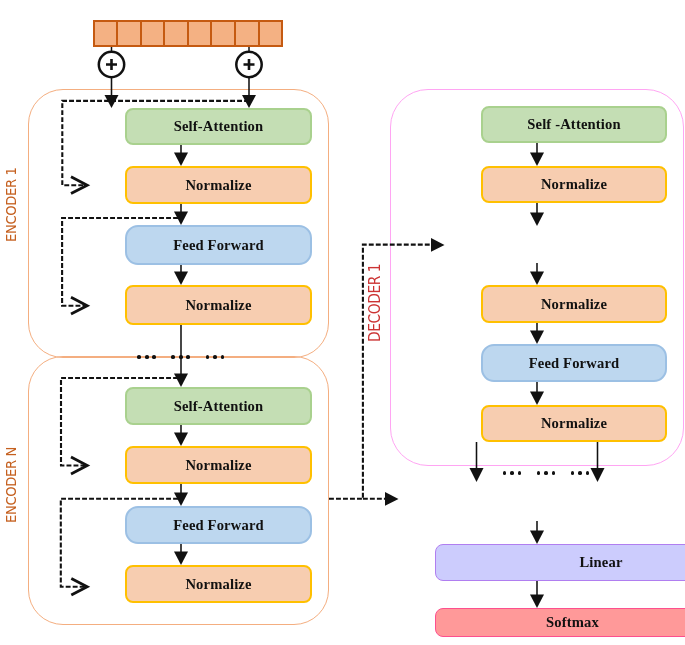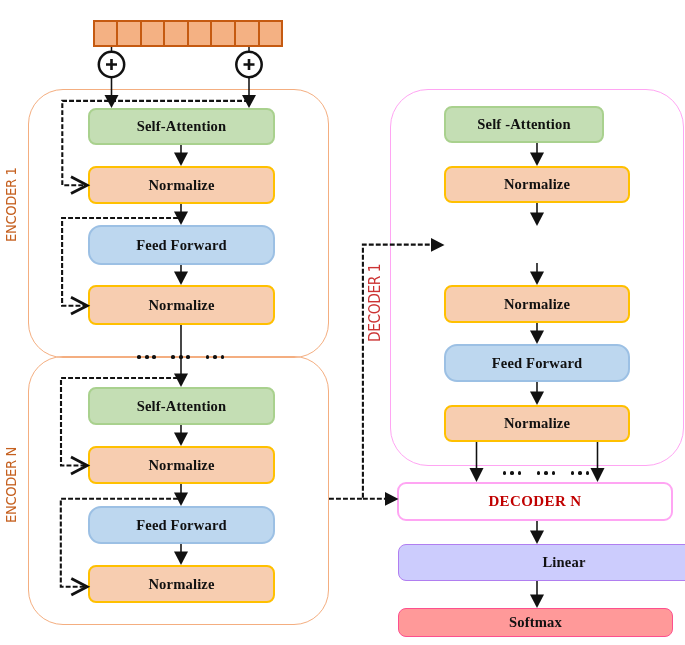--- a/index.html
+++ b/index.html
@@ -8,21 +8,21 @@
        font-family:"Liberation Serif", serif;
        -webkit-font-smoothing:antialiased;}
   #stage{position:relative;width:685px;height:645px;background:#fff;
          transform:translateZ(0);}
 
   
   .blk{position:absolute;box-sizing:border-box;display:flex;
        align-items:center;justify-content:center;
        font-family:"Liberation Serif", serif;font-weight:bold;
        font-size:14.6px;color:#111;letter-spacing:0.15px;
-       will-change:transform;}
+       will-change:transform;margin-left:37px;}
   .green {background:#c4deb4;border:2.1px solid #a9d18e;border-radius:8px;}
   .orange{background:#f7cdb0;border:2.8px solid #ffc000;border-radius:8px;}
   .blue  {background:#bdd7ef;border:2.1px solid #9cc0e4;border-radius:13px;}
   .violet{background:#ccccfd;border:1.8px solid #b07ef0;border-radius:8px;}
   .pinkbx{background:#ff9999;border:1.8px solid #fd4f8e;border-radius:8px;}
 
   
   .encbox{position:absolute;box-sizing:border-box;
           border:1.6px solid #f4ae80;border-radius:35px;background:transparent;}
   .decbox{position:absolute;box-sizing:border-box;
@@ -82,27 +82,26 @@
   <div class="blk green" style="left:88px;top:108px;width:187px;height:37px;">Self-Attention</div>
   <div class="blk orange" style="left:88px;top:166px;width:187px;height:38px;">Normalize</div>
   <div class="blk blue" style="left:88px;top:225px;width:187px;height:40px;">Feed Forward</div>
   <div class="blk orange" style="left:88px;top:285px;width:187px;height:40px;">Normalize</div>
 
   <div class="blk green" style="left:88px;top:387px;width:187px;height:38px;">Self-Attention</div>
   <div class="blk orange" style="left:88px;top:446px;width:187px;height:38px;">Normalize</div>
   <div class="blk blue" style="left:88px;top:506px;width:187px;height:38px;">Feed Forward</div>
   <div class="blk orange" style="left:88px;top:565px;width:187px;height:38px;">Normalize</div>
 
-  <div class="blk green" style="left:444px;top:106px;width:160px;height:37px;">Self -Attention</div>
+  <div class="blk green" style="left:444px;top:106px;width:186px;height:37px;">Self -Attention</div>
   <div class="blk orange" style="left:444px;top:166px;width:186px;height:37px;">Normalize</div>
   <div class="blk orange" style="left:444px;top:285px;width:186px;height:38px;">Normalize</div>
   <div class="blk blue" style="left:444px;top:344px;width:186px;height:38px;">Feed Forward</div>
   <div class="blk orange" style="left:444px;top:405px;width:186px;height:37px;">Normalize</div>
 
-  <div class="decn" style="left:397px;top:482px;width:276px;height:39px;">DECODER N</div>
   <div class="blk violet" style="left:398px;top:544px;width:332px;height:37px;">Linear</div>
   <div class="blk pinkbx" style="left:398px;top:608px;width:275px;height:29px;">Softmax</div>
 
   <div class="dotrow" style="left:137.4px;top:355.2px;">
       <i></i>
       <i></i>
       <i></i>
     </div>
   <div class="dotrow" style="left:171.4px;top:355.2px;">
       <i></i>

